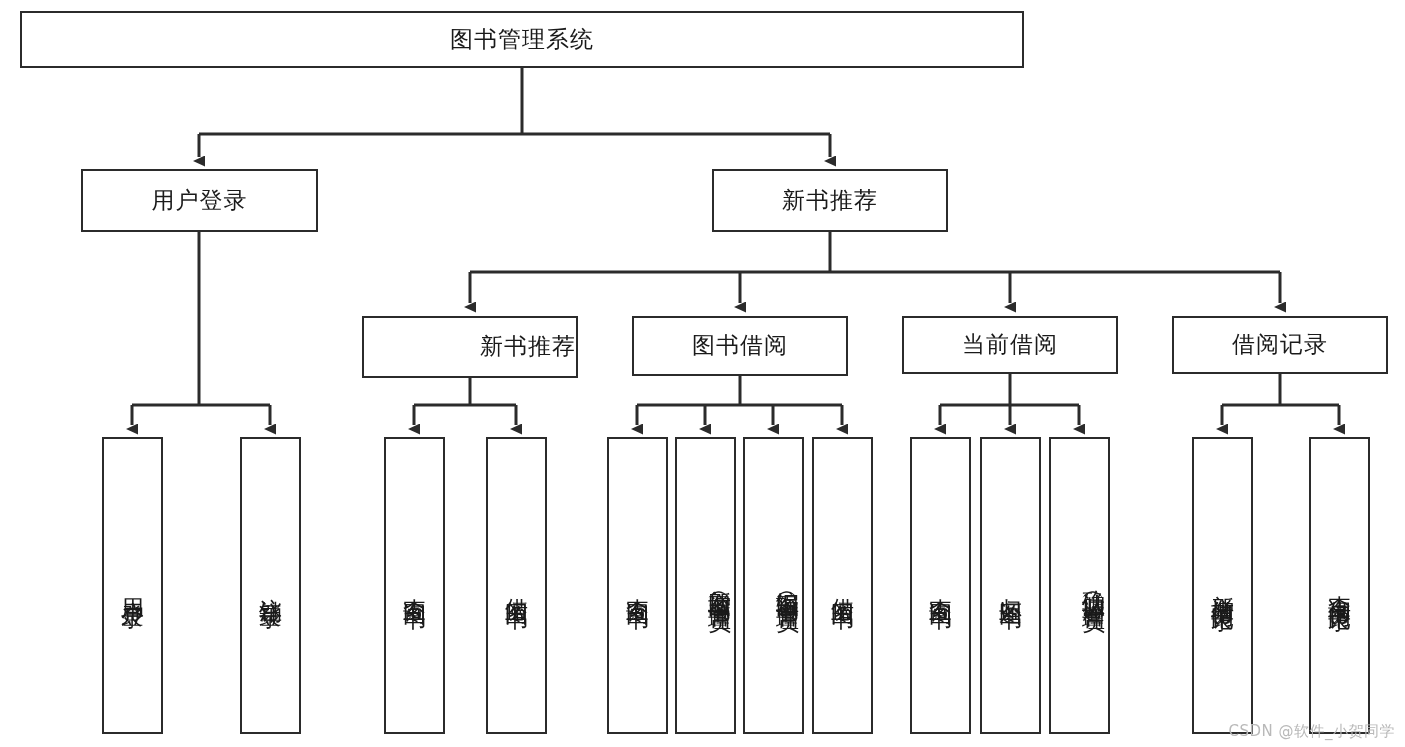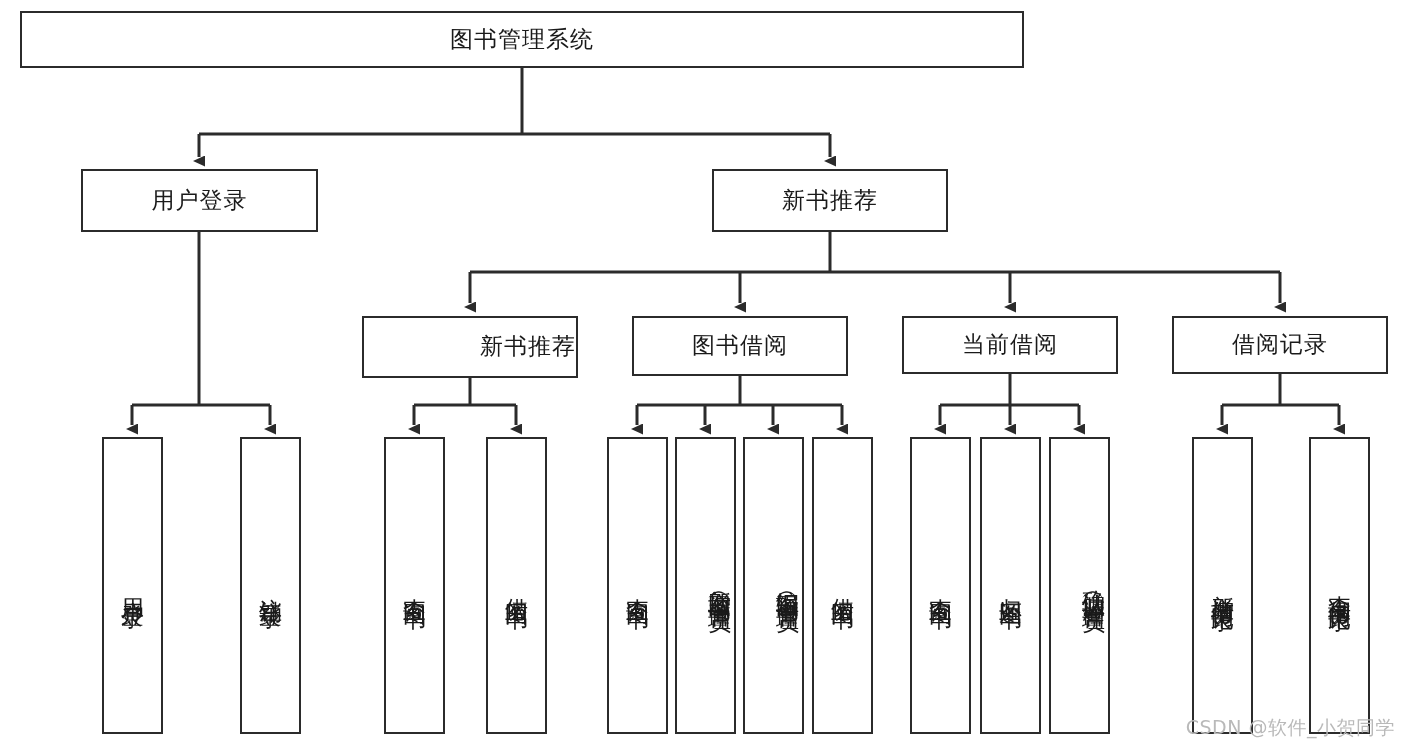--- a/index.html
+++ b/index.html
@@ -60,21 +60,21 @@
   .node.vertical.top-anchored {
     align-items: flex-start;
   }
   .node.vertical.mid-anchored {
     align-items: center;
   }
   .watermark {
     position: absolute;
     right: 10px;
     bottom: 6px;
-    font-size: 19px;
+    font-size: 15px;
     color: #b9b9b9;
     letter-spacing: 0.5px;
     z-index: 5;
     white-space: nowrap;
   }
 </style>
 </head>
 <body>
 
 <div id="diagram-root">

